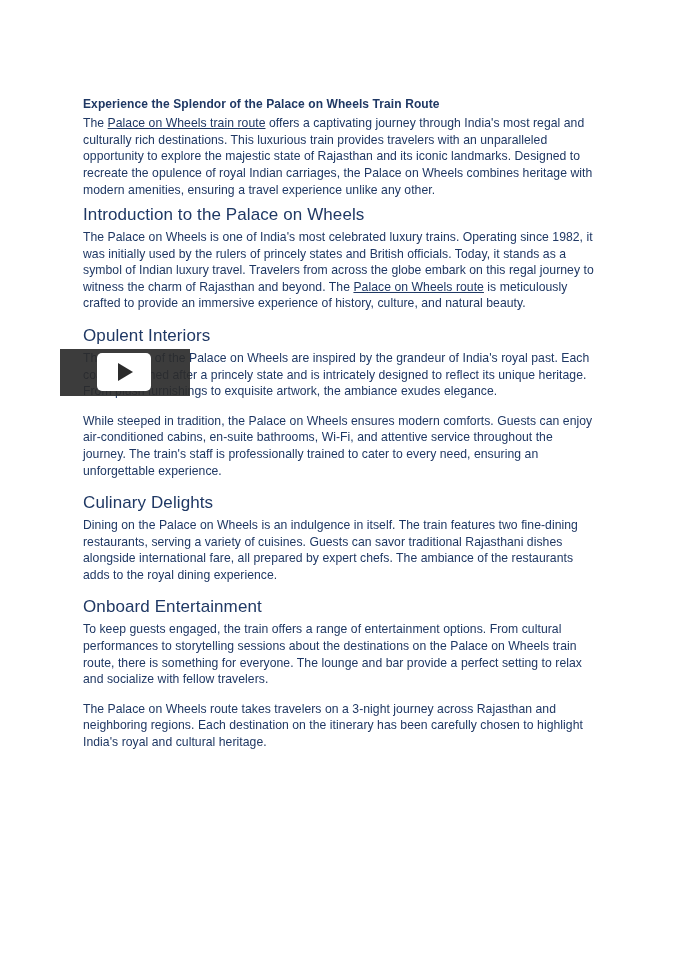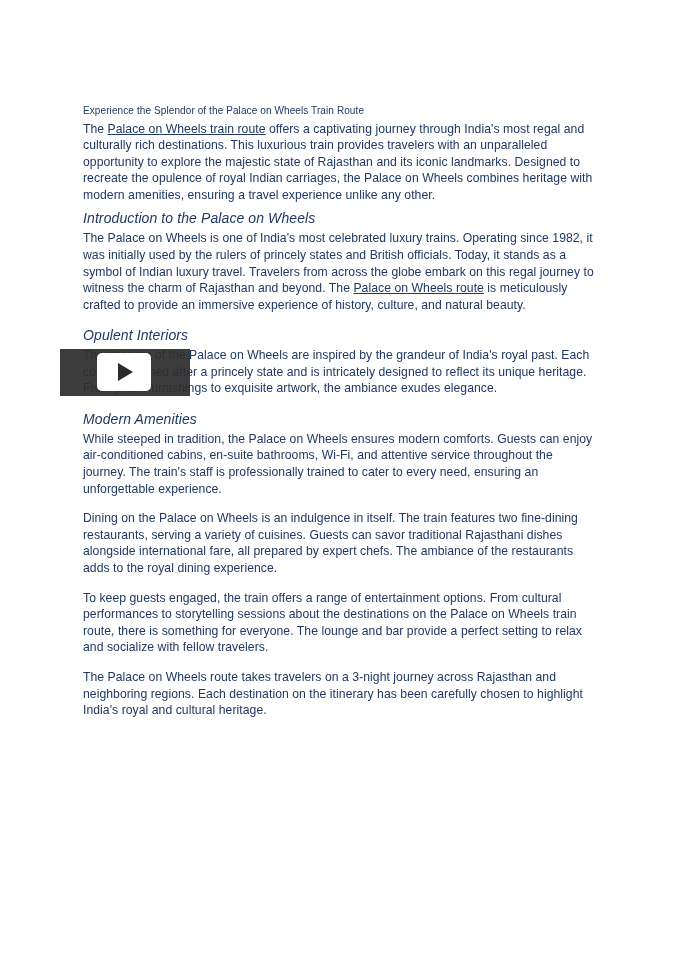--- a/index.html
+++ b/index.html
@@ -20,35 +20,34 @@
     inset: 0;
     background: #ffffff;
   }
   .content {
     position: absolute;
     left: 83px;
     top: 96px;
     width: 512px;
   }
   h1.doc-title {
-    font-size: 10px;
-    font-weight: 400;
+    font-size: 12px;
+    font-weight: 700;
     line-height: 1.35;
-    margin: 8px 0 3px 0;
+    margin: 0 0 3px 0;
     color: #1f3864;
     letter-spacing: 0.1px;
   }
   h2.section-heading {
-    font-size: 14px;
+    font-size: 17px;
     font-weight: 400;
     line-height: 1.35;
     margin: 0 0 2px 0;
     color: #1f3864;
     letter-spacing: 0.1px;
-    font-style: italic;
   }
   p.para {
     font-size: 12.2px;
     line-height: 1.36;
     margin: 0;
     color: #1f3864;
     text-align: left;
     letter-spacing: 0.05px;
   }
   .block {
@@ -107,29 +106,30 @@
       <p class="para"><span>The Palace on Wheels is one of India's most celebrated luxury trains. Operating since 1982, it was initially used by the rulers of princely states and British officials. Today, it stands as a symbol of Indian luxury travel. Travelers from across the globe embark on this regal journey to witness the charm of Rajasthan and beyond. The </span><a class="doc-link" href="#">Palace on Wheels route</a><span> is meticulously crafted to provide an immersive experience of history, culture, and natural beauty.</span></p>
     </div>
 
 
     <div class="block">
       <h2 class="section-heading">Opulent Interiors</h2>
       <p class="para">The interiors of the Palace on Wheels are inspired by the grandeur of India's royal past. Each coach is named after a princely state and is intricately designed to reflect its unique heritage. From plush furnishings to exquisite artwork, the ambiance exudes elegance.</p>
     </div>
 
     <div class="block">
-      <h2 class="section-heading">Modern Amenities</h2>
       <p class="para">While steeped in tradition, the Palace on Wheels ensures modern comforts. Guests can enjoy air-conditioned cabins, en-suite bathrooms, Wi-Fi, and attentive service throughout the journey. The train's staff is professionally trained to cater to every need, ensuring an unforgettable experience.</p>
     </div>
 
     <div class="block">
+      <h2 class="section-heading">Culinary Delights</h2>
       <p class="para">Dining on the Palace on Wheels is an indulgence in itself. The train features two fine-dining restaurants, serving a variety of cuisines. Guests can savor traditional Rajasthani dishes alongside international fare, all prepared by expert chefs. The ambiance of the restaurants adds to the royal dining experience.</p>
     </div>
 
     <div class="block">
+      <h2 class="section-heading">Onboard Entertainment</h2>
       <p class="para">To keep guests engaged, the train offers a range of entertainment options. From cultural performances to storytelling sessions about the destinations on the Palace on Wheels train route, there is something for everyone. The lounge and bar provide a perfect setting to relax and socialize with fellow travelers.</p>
     </div>
 
     <div class="block">
       <p class="para">The Palace on Wheels route takes travelers on a 3-night journey across Rajasthan and neighboring regions. Each destination on the itinerary has been carefully chosen to highlight India's royal and cultural heritage.</p>
     </div>
 
   </div>
 
   <div class="video-overlay"></div>

